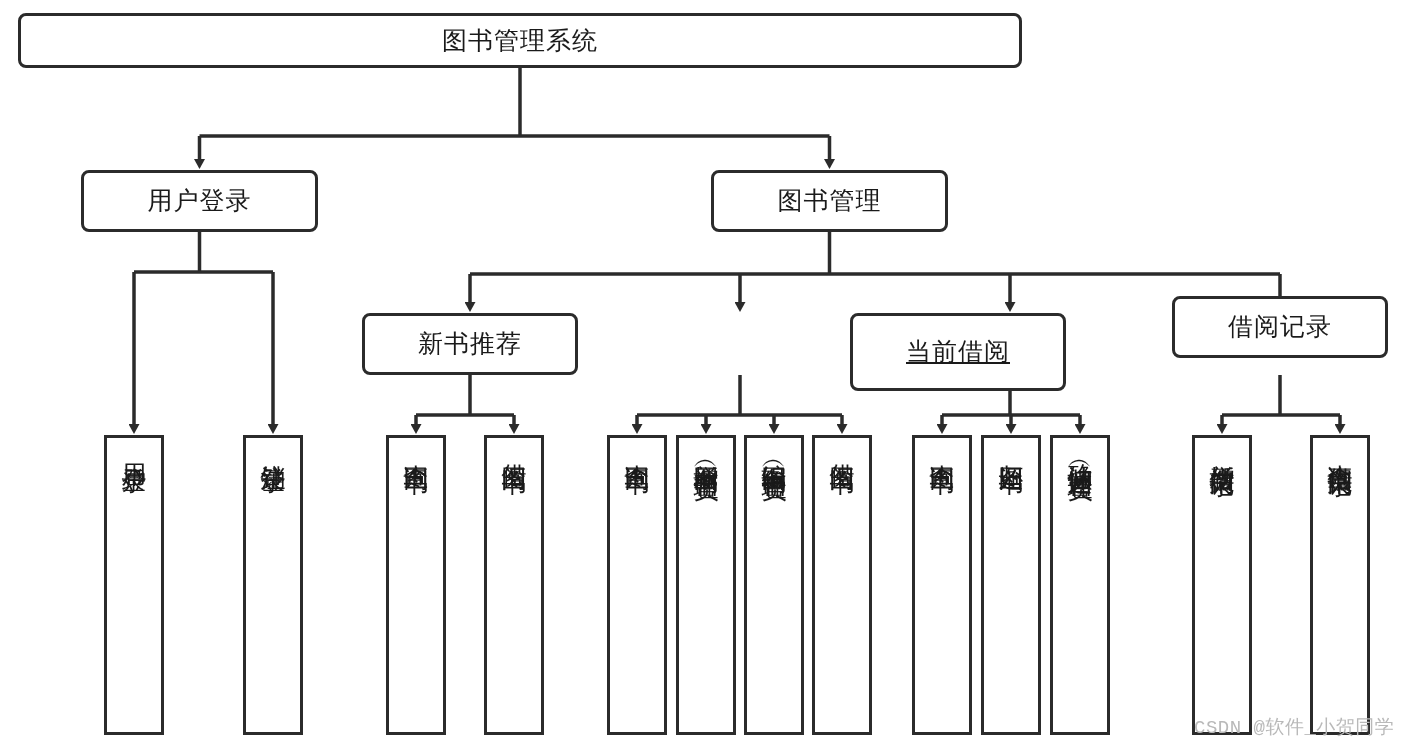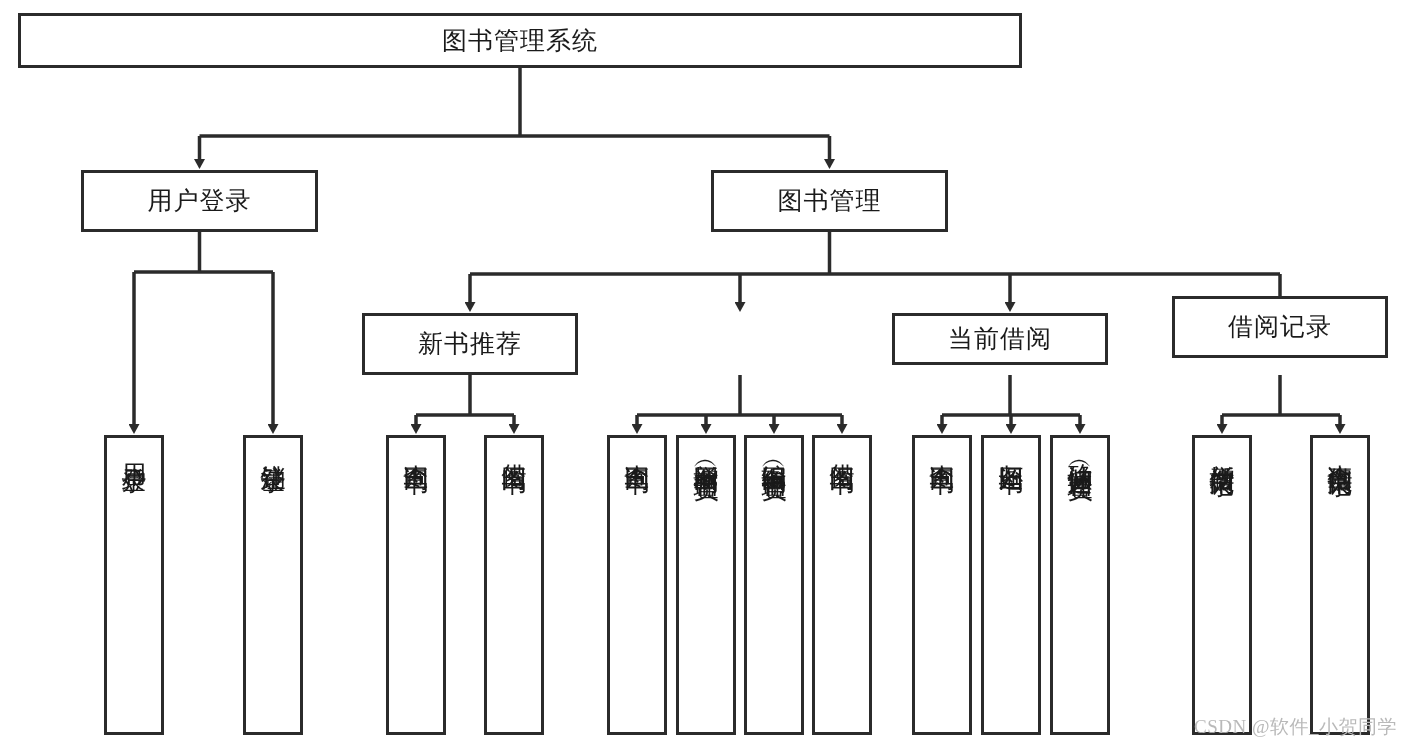--- a/index.html
+++ b/index.html
@@ -32,20 +32,21 @@
     background: #ffffff;
     display: flex;
     align-items: center;
     justify-content: center;
     color: #1a1a1a;
   }
   .node.horiz {
     font-size: 25px;
     letter-spacing: 1px;
     line-height: 1.1;
+    border-radius: 8px;
   }
   .node.vert {
     font-size: 25px;
     letter-spacing: 2px;
     align-items: flex-start;
     justify-content: center;
     padding-top: 6px;
   }
   .node.vert .vtext {
     writing-mode: vertical-rl;
@@ -56,21 +57,21 @@
   }
   .node.root {
     font-size: 25px;
   }
   .watermark {
     position: absolute;
     font-size: 19px;
     color: #b9b9b9;
     letter-spacing: 0.5px;
     white-space: nowrap;
-    font-family: Liberation Serif, serif;
+    font-family: Liberation Mono, monospace;
   }
 </style>
 </head>
 <body>
 
 <div id="canvas">
 
   <svg id="edges" viewBox="0 0 1405 747" xmlns="http://www.w3.org/2000/svg">
     <defs>
       <marker id="arrow" markerWidth="10" markerHeight="11" refX="1" refY="5.5" orient="auto" markerUnits="userSpaceOnUse">
@@ -121,21 +122,21 @@
   <div class="node horiz" style="left: 81px; top: 170px; width: 237px; height: 62px;">
     <span>用户登录</span>
   </div>
   <div class="node horiz" style="left: 362px; top: 313px; width: 216px; height: 62px;">
     <span>新书推荐</span>
   </div>
 
   <div class="node horiz" style="left: 711px; top: 170px; width: 237px; height: 62px;">
     <span>图书管理</span>
   </div>
-  <div class="node horiz" style="left: 892px; top: 313px; width: 216px; height: 52px;">
+  <div class="node horiz" style="left: 850px; top: 313px; width: 216px; height: 78px; text-decoration: underline;">
     <span>当前借阅</span>
   </div>
   <div class="node horiz" style="left: 1172px; top: 296px; width: 216px; height: 62px;">
     <span>借阅记录</span>
   </div>
 
   <div class="node vert" style="left: 104px; top: 435px; width: 60px; height: 300px;">
     <span class="vtext">用户登录</span>
   </div>
   <div class="node vert" style="left: 243px; top: 435px; width: 60px; height: 300px;">

